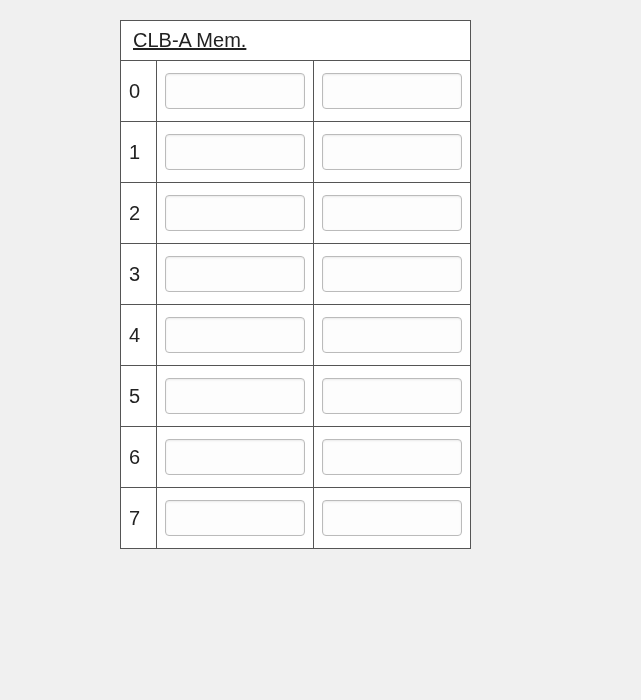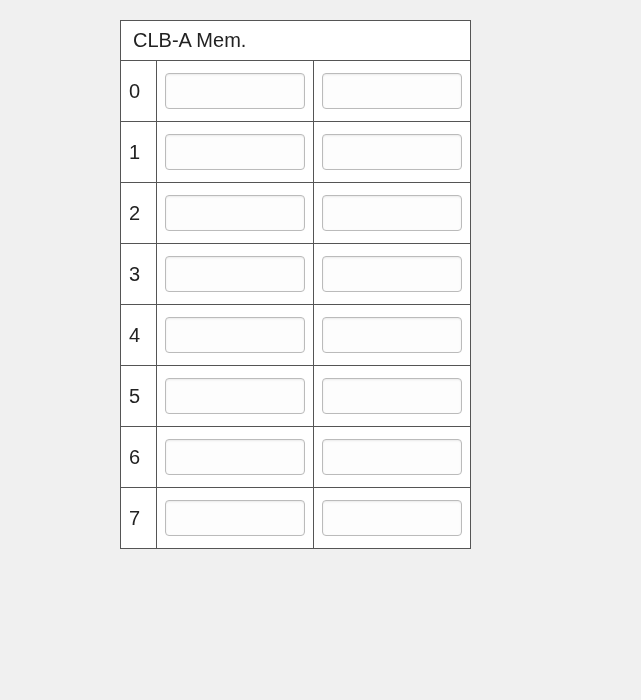--- a/index.html
+++ b/index.html
@@ -18,20 +18,21 @@
       border-collapse: collapse;
       background: #ffffff;
     }
     .mem-table th {
       text-align: left;
       font-weight: normal;
       font-size: 20px;
       padding: 8px 12px;
       border: 1px solid #555;
       color: #222;
+      text-decoration: underline;
     }
     .mem-table td {
       border: 1px solid #555;
       padding: 12px 8px;
       vertical-align: middle;
     }
     .row-label {
       font-size: 20px;
       color: #222;
       text-align: left;

